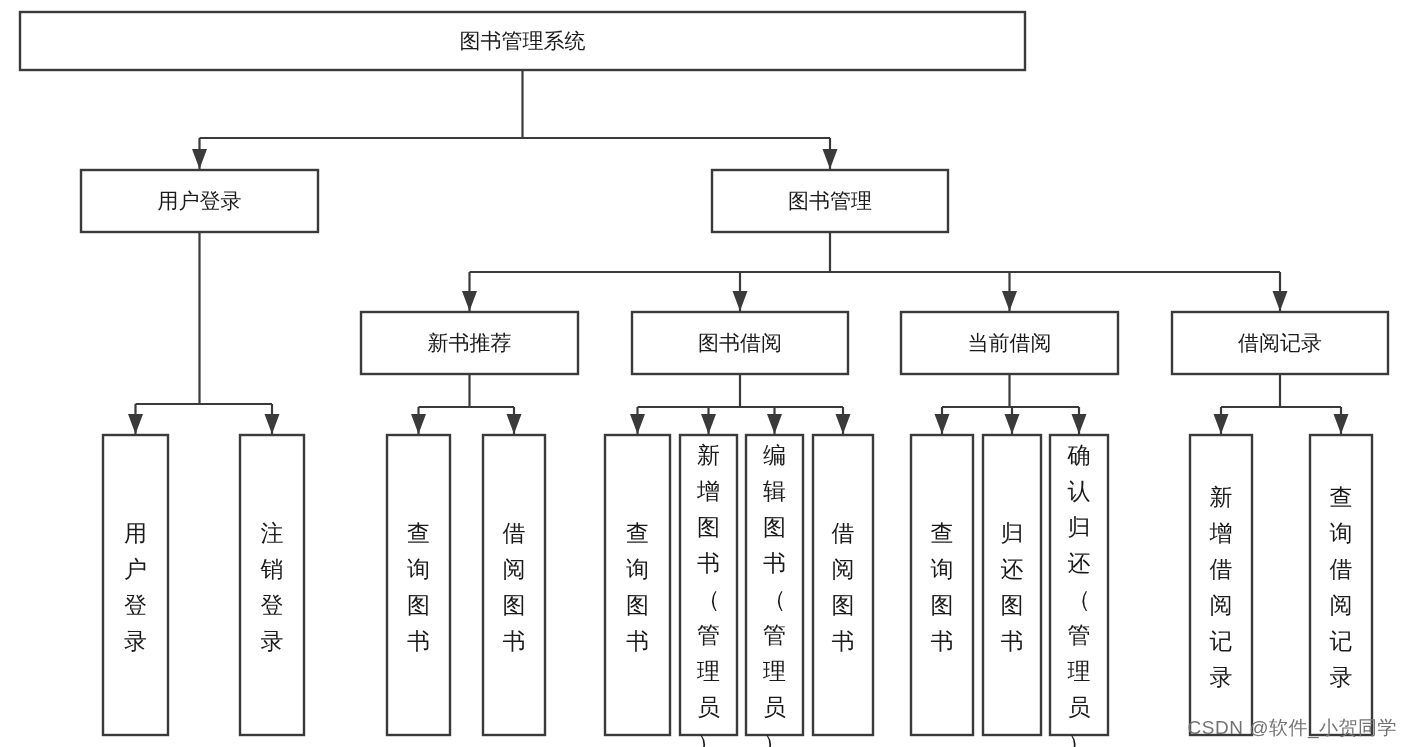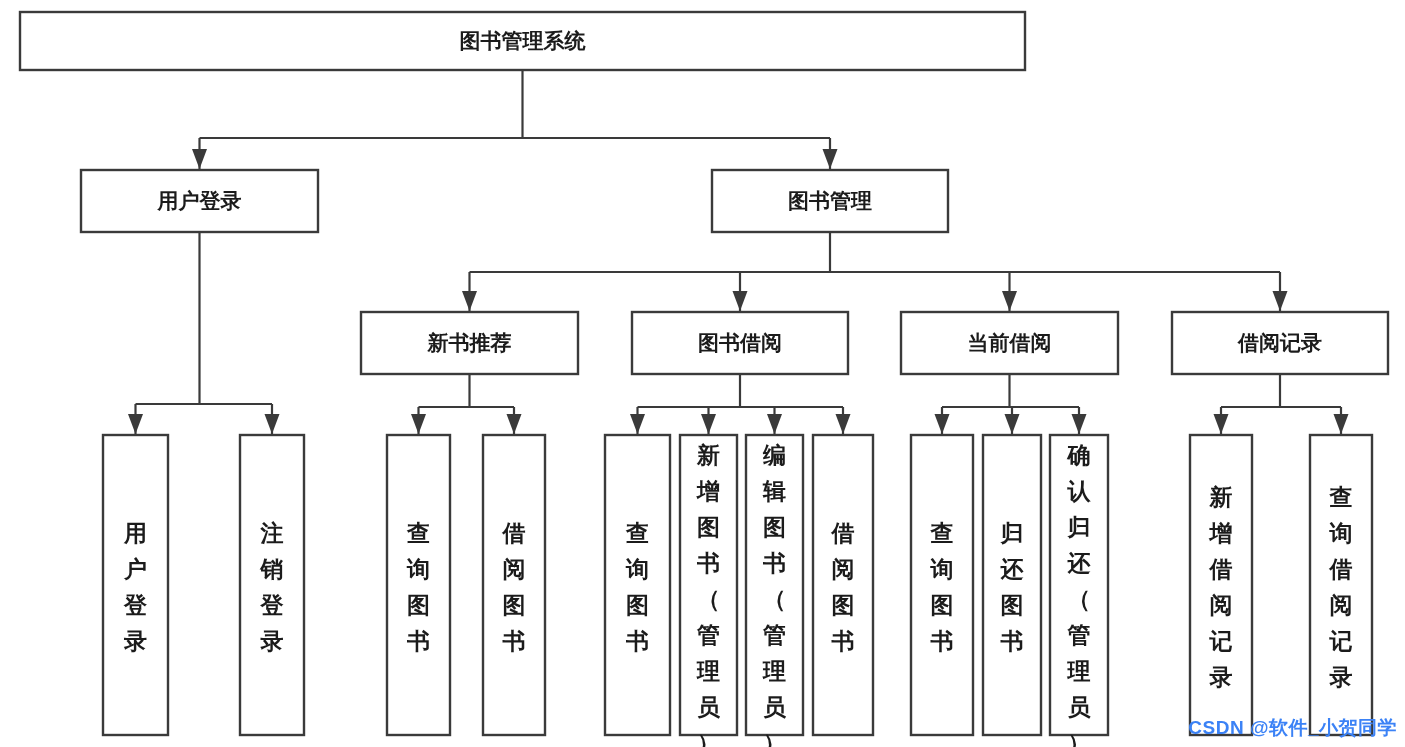--- a/index.html
+++ b/index.html
@@ -12,21 +12,20 @@
     height: 747px;
     font-family: "Liberation Sans", "DejaVu Sans", sans-serif;
     overflow: hidden;
     position: relative;
   }
   #diagram-root {
     position: absolute;
     left: 0; top: 0;
     width: 1405px;
     height: 747px;
-    font-weight: bold;
   }
   svg.diagram {
     display: block;
     width: 1405px;
     height: 747px;
   }
   .node-box {
     fill: #ffffff;
     stroke: #3a3a3a;
     stroke-width: 2.4;
@@ -52,21 +51,21 @@
     fill: #1b1b1b;
     font-size: 23px;
     text-anchor: middle;
   }
   .watermark {
     position: absolute;
     right: 8px;
     bottom: 6px;
     font-family: "Liberation Sans", "DejaVu Sans", sans-serif;
     font-size: 19px;
-    color: #3b82f6;
+    color: #737373;
     letter-spacing: 0.5px;
     white-space: nowrap;
     user-select: none;
   }
 </style>
 </head>
 <body>
 
 <div id="diagram-root">
   <svg class="diagram" viewBox="0 0 1405 747" xmlns="http://www.w3.org/2000/svg">

